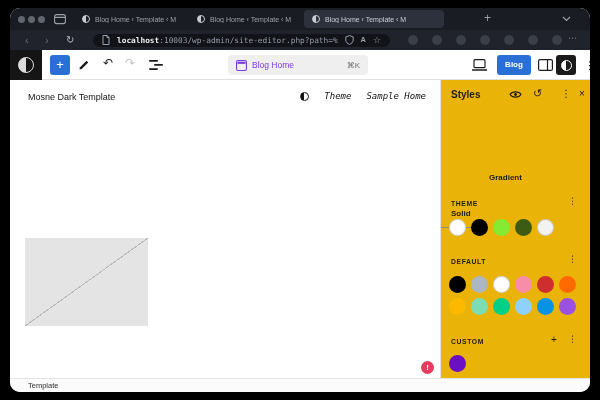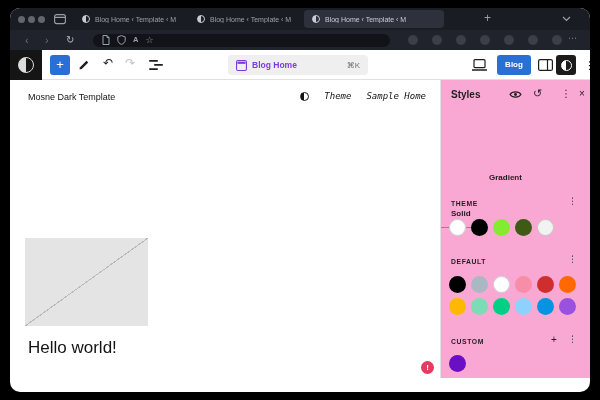--- a/index.html
+++ b/index.html
@@ -48,21 +48,21 @@
              background:linear-gradient(90deg,#dcdcdc 0 50%,transparent 50%);}
   .inserter{position:absolute;left:40px;top:5px;width:20px;height:20px;border-radius:3px;
             background:var(--accent-blue,#2a6fd6);color:#fff;font-size:13px;line-height:19px;text-align:center;}
   .tool{position:absolute;color:#1e1e1e;}
   .pencil{left:68px;top:9px}
   .undo{left:93px;top:6px;font-size:12px;}
   .redo{left:115px;top:6px;font-size:12px;color:#c3c3c3;}
   .listview{left:139px;top:9px}
   .docpill{position:absolute;left:218px;top:5px;width:140px;height:20px;border-radius:4px;background:#efefef;
            display:flex;align-items:center;padding:0 8px;box-sizing:border-box;gap:5px;}
-  .doclabel{font-size:8.5px;font-weight:700;color:var(--template-purple,#7d3bd9);white-space:nowrap;}
+  .doclabel{font-size:8.5px;font-weight:400;color:var(--template-purple,#7d3bd9);white-space:nowrap;}
   .shortcut{margin-left:auto;font-size:8px;color:#6f6f6f;}
   .preview{left:462px;top:9px}
   .savebtn{position:absolute;left:487px;top:5px;width:34px;height:20px;border-radius:3px;
            background:var(--accent-blue,#2a6fd6);color:#fff;font-size:8px;font-weight:600;
            text-align:center;line-height:20px;}
   .sbtoggle{left:528px;top:9px}
   .stylesbtn{position:absolute;left:546px;top:5px;width:20px;height:20px;border-radius:3px;background:#1b1b1b;
              display:flex;align-items:center;justify-content:center;}
   .styles-moon{width:11px;height:11px;border:1.2px solid #fff;
                background:linear-gradient(90deg,#fff 0 50%,transparent 50%);}
@@ -77,21 +77,21 @@
             background:linear-gradient(90deg,#141414 0 50%,transparent 50%);}
   .h1{position:absolute;left:18px;top:84px;font-size:22.5px;letter-spacing:-0.4px;color:#1b1b1b;white-space:nowrap;}
   .imgph{position:absolute;left:15px;top:158px;width:123px;height:88px;background:#e4e4e4;
          background-image:linear-gradient(to bottom right,transparent calc(50% - 0.5px),#b9b9b9 calc(50% - 0.5px),#b9b9b9 calc(50% + 0.5px),transparent calc(50% + 0.5px));}
   .h2{position:absolute;left:18px;top:258px;font-size:17px;color:#141414;}
   .badge{position:absolute;left:411px;top:281px;width:13px;height:13px;border-radius:50%;
          background:var(--badge-red,#e23c5e);color:#fff;font-size:8px;font-weight:bold;
          text-align:center;line-height:13px;}
 
   
-  .panel{position:absolute;left:430px;top:72px;width:150px;height:298px;background:#f9a8d4;
+  .panel{position:absolute;left:430px;top:72px;width:150px;height:298px;background:#eab308;
          border-left:1px solid #e1e1e1;box-sizing:border-box;overflow:hidden;}
   .p-title{position:absolute;left:10px;top:9px;font-size:10px;font-weight:bold;color:#1e1e1e;}
   .p-ico{position:absolute;top:8px;color:#1e1e1e;font-size:10px;}
   .eye{left:68px;top:10px}.hist{left:92px;font-size:11px;top:7px}.kb-h{left:120px}.cls{left:138px;font-size:10px;}
   .p-desc{position:absolute;left:10px;top:32px;width:133px;margin:0;font-size:7.4px;line-height:11.2px;color:#343434;}
   .ptab{position:absolute;font-size:8px;font-weight:600;color:#1e1e1e;}
   .ptab-solid{left:0;top:93px;width:37px;padding:0 0 9px 10px;border-bottom:1.5px solid #8a8a8a;margin-top:36px;}
   .ptab-grad{left:48px;top:93px;}
   .psec-label{position:absolute;left:10px;font-size:6.8px;font-weight:600;letter-spacing:0.6px;color:#1e1e1e;}
   .lab-theme{top:120px}.lab-default{top:178px}.lab-custom{top:258px}
@@ -148,20 +148,21 @@
       <span class="navbtn back">‹</span>
       <span class="navbtn fwd">›</span>
       <span class="navbtn reload">↻</span>
       <div class="urlpill">
         <span class="pill-ico">
           <svg width="8" height="10" viewBox="0 0 8 10">
               <path d="M1 .5h4L7 2.5v7H1z" fill="none" stroke="#9aa0a8" stroke-width="1"></path>
               <path d="M5 .5v2h2" fill="none" stroke="#9aa0a8" stroke-width="1"></path>
             </svg>
         </span>
+        <span class="urltext"><span class="url-host">localhost</span><span>:10003/wp-admin/site-editor.php?path=%</span></span>
         <span class="pill-ico">
           <svg width="9" height="10" viewBox="0 0 9 10">
               <path d="M4.5.6 8.2 1.9v3.2c0 2.2-1.9 3.6-3.7 4.3C2.7 8.7.8 7.3.8 5.1V1.9z" fill="none" stroke="#9aa0a8" stroke-width="1"></path>
             </svg>
         </span>
         <span class="pill-ico" style="font-size:7.5px;font-weight:bold;">A</span>
         <span class="pill-ico" style="font-size:9px;">☆</span>
       </div>
       <span class="ext x1"></span>
       <span class="ext x2"></span>
@@ -222,21 +223,20 @@
     </div>
 
     <div class="canvas">
       <span class="site-title">Mosne Dark Template</span>
       <div class="site-nav">
         <span class="halfmoon nav-moon"></span>
         <span>Theme</span>
         <span>Sample Home</span>
       </div>
       <div class="imgph"></div>
-      <div class="h2">Hello world!</div>
       <div class="badge">!</div>
     </div>
 
     <div class="panel">
       <span class="p-title">Styles</span>
       <span class="p-ico eye">
         <svg width="13" height="9" viewBox="0 0 13 9">
             <path d="M1 4.5C3.3 1 9.7 1 12 4.5 9.7 8 3.3 8 1 4.5Z" fill="none" stroke="#1e1e1e" stroke-width="1.1"></path>
             <circle cx="6.5" cy="4.5" r="1.4" fill="#1e1e1e"></circle>
           </svg>
@@ -275,15 +275,18 @@
         </div>
 
       <span class="psec-label lab-custom">CUSTOM</span>
       <span class="psec-add">+</span>
       <span class="psec-kebab kb-custom">⋮</span>
       <div class="swrow row-custom">
           <span class="swatch" style="background: rgb(107, 15, 196);"></span>
         </div>
     </div>
 
+    <div class="wfooter">
+      <span class="crumb">Template</span>
+    </div>
 
   </div>
 </div>
 
 </body></html>

